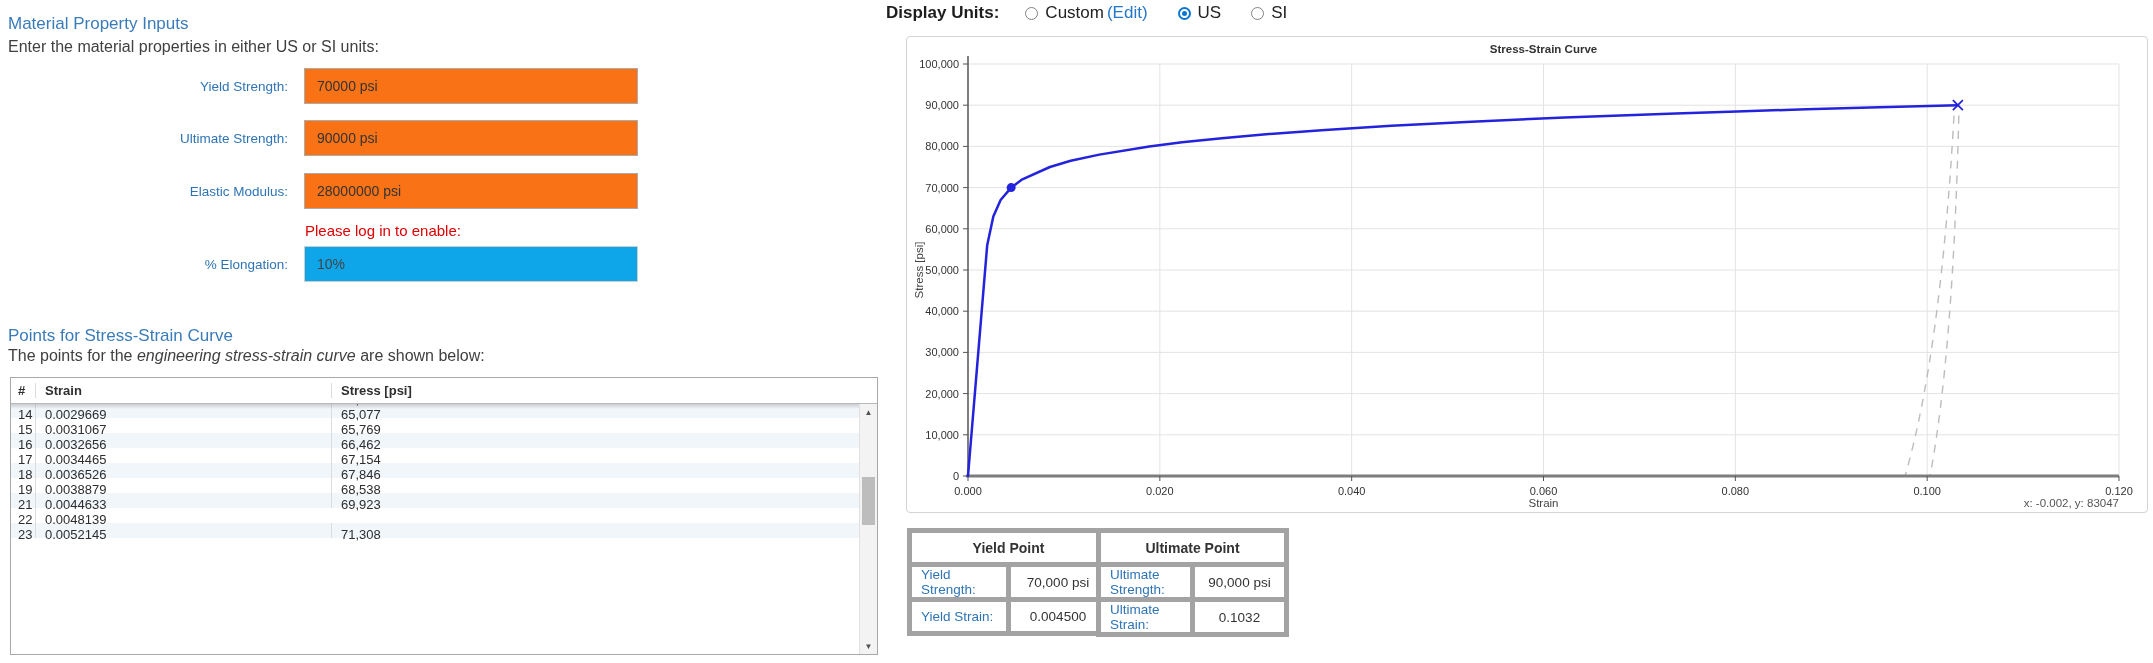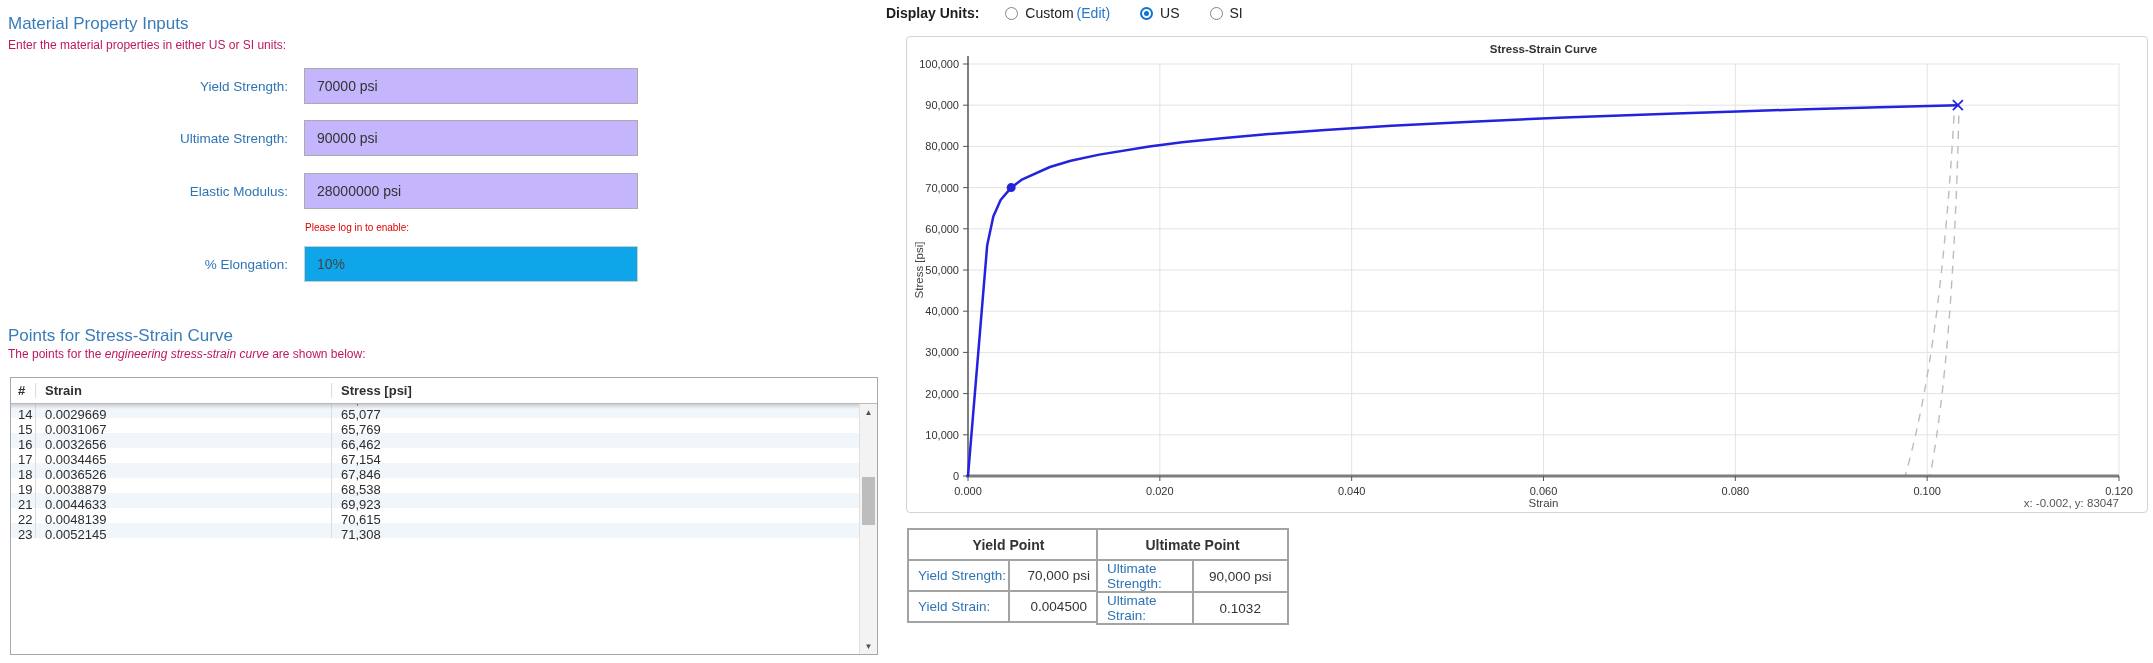--- a/index.html
+++ b/index.html
@@ -5,34 +5,34 @@
   html,body{margin:0;padding:0;}
   body{
     width:2153px;height:663px;position:relative;overflow:hidden;
     background:#ffffff;font-family:"Liberation Sans",sans-serif;
     -webkit-font-smoothing:antialiased;
   }
   
   .section-title{position:absolute;left:8px;color:#3a7cba;font-size:17px;font-weight:400;white-space:nowrap;}
   #title-material{top:3px;}
   #title-points{top:312px;}
-  .section-sub{position:absolute;left:8px;font-size:12px;color:#be185d;white-space:nowrap;}
+  .section-sub{position:absolute;left:8px;font-size:16px;color:#404040;white-space:nowrap;}
   #sub-material{top:38px;}
   #sub-points{top:347px;}
   .field-label{
     position:absolute;left:0;width:288px;display:flex;align-items:center;justify-content:flex-end;
     color:#2e74b5;font-size:13.5px;height:36px;white-space:nowrap;
   }
   .field-input{
     position:absolute;left:304px;width:334px;height:36px;box-sizing:border-box;
-    border:1px solid #ababab;background:#c4b5fd;color:#333;font-size:14px;
+    border:1px solid #ababab;background:#f97316;color:#333;font-size:14px;
     padding:0 12px;font-family:"Liberation Sans",sans-serif;outline:none;
   }
   .field-input:disabled{background:#0ea5e9;border-color:#cdcdcd;color:#444;}
-  #note-elongation{position:absolute;left:305px;top:222px;color:#e00000;font-size:10px;}
+  #note-elongation{position:absolute;left:305px;top:222px;color:#e00000;font-size:15px;}
   
   #points-table{
     position:absolute;left:10px;top:377px;width:868px;box-sizing:border-box;
     border:1px solid #a8a8a8;background:#fff;font-size:13px;color:#2d2d2d;
   }
   .pt-header{height:25px;display:flex;align-items:center;font-weight:bold;color:#2f2f2f;
     border-bottom:1px solid #b9b9b9;background:#fff;}
   .c-num{width:24px;padding-left:7px;box-sizing:border-box;flex:none;}
   .c-strain{width:296px;padding-left:9px;box-sizing:border-box;flex:none;border-left:1px solid #dcdcdc;}
   .c-stress{flex:1;padding-left:9px;box-sizing:border-box;border-left:1px solid #dcdcdc;}
@@ -42,34 +42,34 @@
   .pt-rows{transform:translateY(-16px);}
   .prow{display:flex;height:15px;line-height:24px;}
   .prow:nth-child(even){background:#f1f6fb;}
   
   .vsb{position:absolute;top:0;right:0;bottom:0;width:17px;background:#f3f3f3;border-left:1px solid #e0e0e0;z-index:3;}
   .vsb-btn{position:absolute;left:0;right:0;height:16px;display:flex;align-items:center;justify-content:center;
     font-size:8px;color:#505050;background:#f3f3f3;cursor:default;}
   .vsb-up{top:0;} .vsb-down{bottom:0;}
   .vsb-thumb{position:absolute;left:2px;right:2px;top:73px;height:48px;background:#bdbdbd;}
   
-  #units-row{position:absolute;left:886px;top:4px;display:flex;align-items:center;font-size:14px;color:#222;height:18px;}
+  #units-row{position:absolute;left:886px;top:4px;display:flex;align-items:center;font-size:17px;color:#222;height:18px;}
   #units-row .units-label{font-weight:bold;margin-right:26px;color:#1d1d1d;}
   .radio-opt{display:flex;align-items:center;margin-right:30px;cursor:default;}
   .radio{width:13px;height:13px;border:1px solid #838383;border-radius:50%;margin-right:7px;background:#fff;box-sizing:border-box;position:relative;flex:none;}
   .radio.checked{border:2px solid #0b76d1;}
   .radio.checked::after{content:'';position:absolute;left:2px;top:2px;right:2px;bottom:2px;background:#0b76d1;border-radius:50%;}
   .edit-link{color:#2477c9;margin-left:3px;}
   
   #chart-panel{position:absolute;left:906px;top:36px;width:1242px;height:477px;box-sizing:border-box;
     border:1px solid #d4d4d4;border-radius:4px;background:#fff;}
   #chart-svg{display:block;}
   
   .sum-table{position:absolute;top:528px;border-collapse:collapse;font-size:13.5px;background:#fff;table-layout:fixed;}
-  .sum-table th,.sum-table td{border:2px solid #a3a3a3;height:29px;padding:0;}
+  .sum-table th,.sum-table td{border:5px solid #a3a3a3;height:29px;padding:0;}
   .sum-table th{font-weight:bold;color:#333;text-align:center;font-size:14px;}
   .sum-table td.lbl{color:#2e74b5;padding-left:9px;text-align:left;}
   .sum-table td.val{color:#333;text-align:center;}
   #yield-table{left:907px;width:203px;}
   #ultimate-table{left:1096px;width:193px;}
 </style>
 </head>
 <body>
 
 <h1 class="section-title" id="title-material">Material Property Inputs</h1>
@@ -142,21 +142,20 @@
           <div class="c-stress">68,538</div>
         </div>
         <div class="prow">
           <div class="c-num">21</div>
           <div class="c-strain">0.0044633</div>
           <div class="c-stress">69,923</div>
         </div>
         <div class="prow">
           <div class="c-num">22</div>
           <div class="c-strain">0.0048139</div>
-          <div class="c-stress">70,615</div>
         </div>
         <div class="prow">
           <div class="c-num">23</div>
           <div class="c-strain">0.0052145</div>
           <div class="c-stress">71,308</div>
         </div>
       </div>
     <div class="vsb">
       <div class="vsb-btn vsb-up">▲</div>
       <div class="vsb-thumb"></div>

